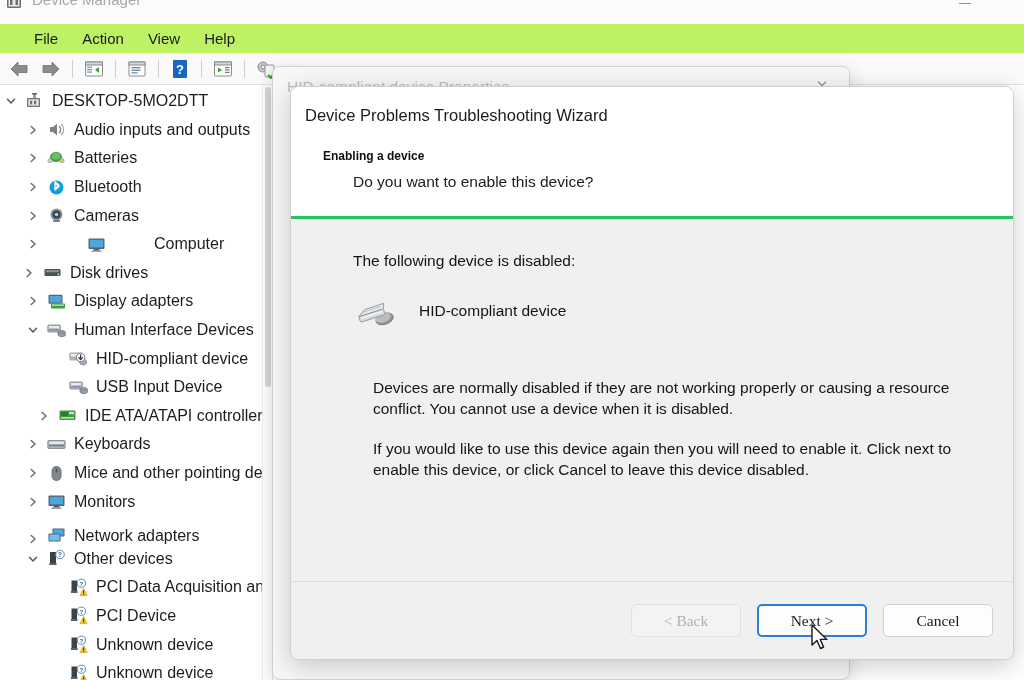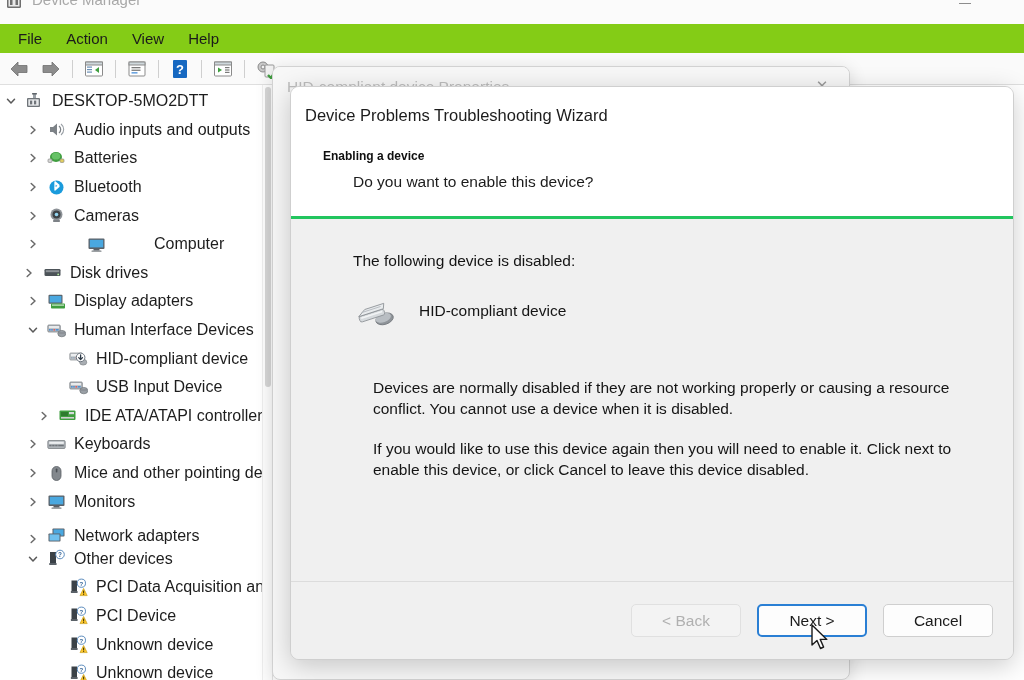--- a/index.html
+++ b/index.html
@@ -49,22 +49,22 @@
   }
   #dm-titlebar .tb-min .dash {
     width: 12px; height: 1px; background: #8d8d8d;
   }
 
   
   #dm-menubar {
     flex: 0 0 29px;
     height: 29px;
     display: flex; align-items: center;
-    padding-left: 6px;
-    background: #84cc16;
+    padding-left: 22px;
+    background: #bef264;
     font-size: 15px;
     color: #1b1b1b;
   }
   #dm-menubar .menu-item {
     padding: 3px 12px;
     cursor: default;
     white-space: nowrap;
   }
 
   
@@ -237,21 +237,21 @@
     display: flex; align-items: center; justify-content: flex-end;
     padding-right: 20px;
     gap: 16px;
     position: relative;
   }
   .wz-btn {
     min-width: 110px; height: 33px;
     border: 1px solid #cfcfcf;
     border-radius: 5px;
     background: #fdfdfd;
-    font-family: Liberation Sans, sans-serif;
+    font-family: Liberation Serif, serif;
     font-size: 15.5px;
     color: #1b1b1b;
     display: flex; align-items: center; justify-content: center;
     cursor: default;
     padding: 0 10px;
   }
   .wz-btn.disabled {
     color: #b0b0b0;
     background: #f3f3f3;
     border-color: #e0e0e0;

